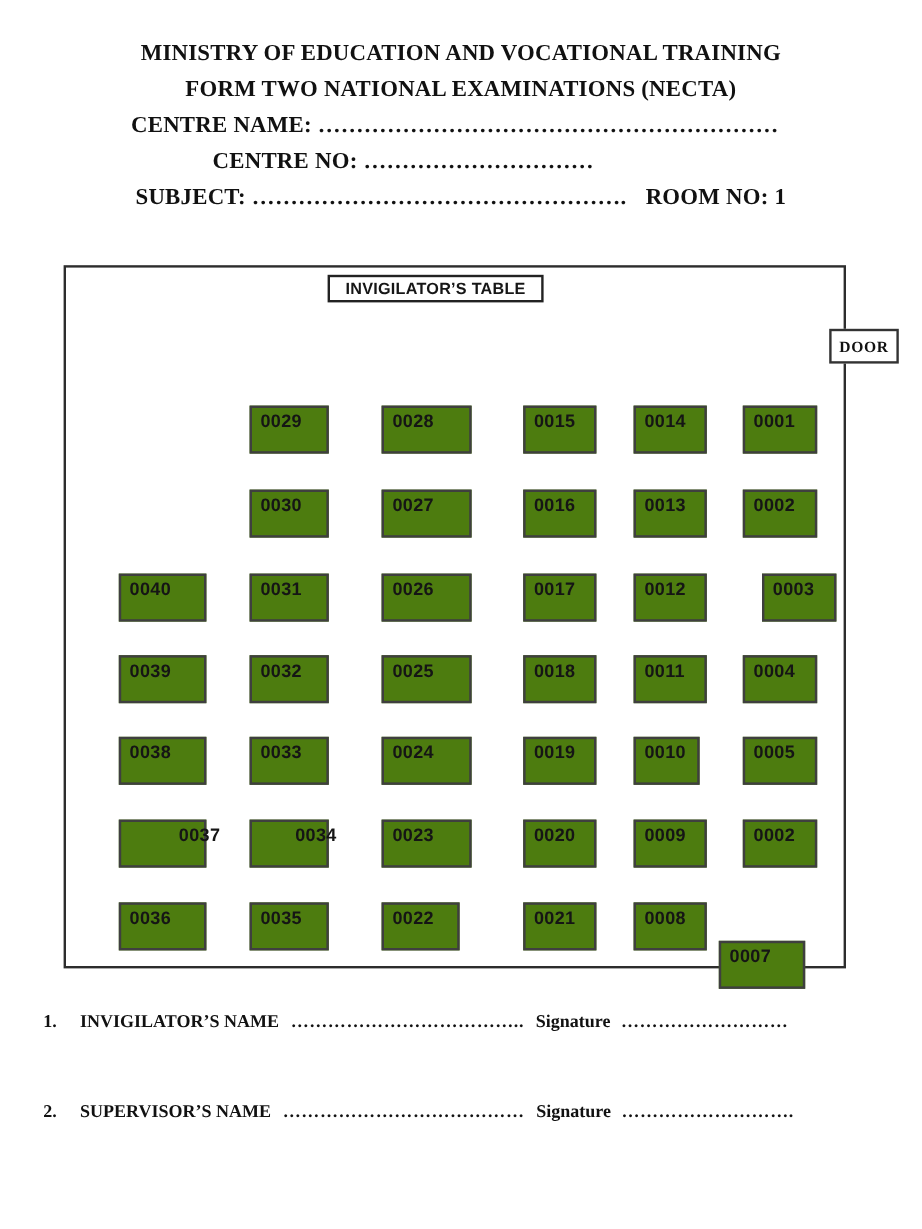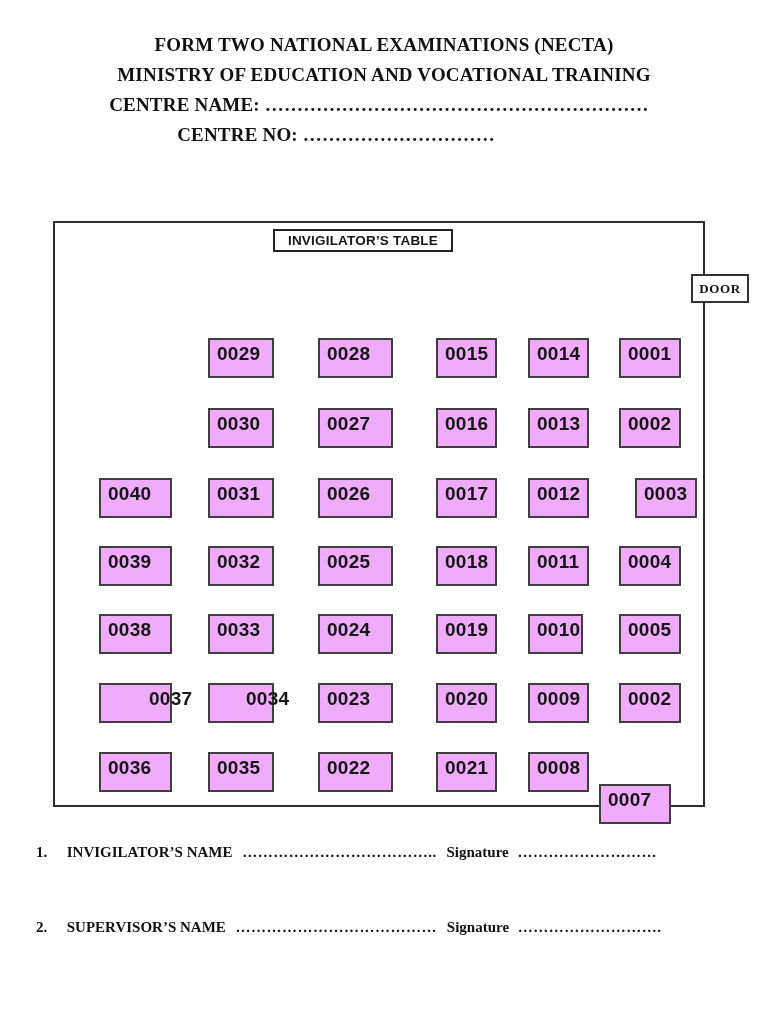--- a/index.html
+++ b/index.html
@@ -30,45 +30,46 @@
     letter-spacing:0.2px;color:#161616;
   }
   .door-box{
     position:absolute;left:691px;top:274px;width:58px;height:29px;
     border:2px solid #333;box-sizing:border-box;background:#fff;z-index:3;
     display:flex;align-items:center;justify-content:center;
     font-family:"Liberation Serif",serif;font-weight:bold;font-size:13px;
     letter-spacing:0.6px;color:#111;
   }
   .seat{
-    position:absolute;height:40px;border:2px solid #3f3f3f;background:#f0abfc;
+    position:absolute;height:40px;border:2px solid #3f3f3f;background:#4d7c0f;
     box-sizing:border-box;
-    font-family:"Liberation Sans",sans-serif;font-weight:bold;font-size:19px;
+    font-family:"Liberation Sans",sans-serif;font-weight:bold;font-size:15px;
     color:#151515;padding:3px 0 0 7px;letter-spacing:0.3px;
   }
   
   .footer-line{
     position:absolute;left:36px;white-space:nowrap;
     font-weight:bold;font-size:15px;color:#111;
   }
   .f-num{display:inline-block;width:27px;}
   .f-label{margin-right:6px;}
   .f-dots{margin-right:6px;letter-spacing:0.5px;}
   .f-sig{margin-right:5px;}
 </style>
 </head>
 <body>
 
 <div class="page">
 
   <div class="header">
+    <div class="hline">MINISTRY OF EDUCATION AND VOCATIONAL TRAINING</div>
     <div class="hline">FORM TWO NATIONAL EXAMINATIONS (NECTA)</div>
-    <div class="hline">MINISTRY OF EDUCATION AND VOCATIONAL TRAINING</div>
     <div class="hline centre-name">CENTRE NAME: ……………………………………………………</div>
     <div class="hline centre-no">CENTRE NO: …………………………</div>
+    <div class="hline"><span>SUBJECT: ………………………………………….</span><span class="subject-gap"></span><span>ROOM NO: 1</span></div>
   </div>
 
   <div class="room">
     <div class="invig-box">
       <span>INVIGILATOR’S TABLE</span>
     </div>
     <div id="seat-grid">
         <div class="seat" style="left: 153px; top: 115px; width: 66px;"><span>0029</span></div>
         <div class="seat" style="left: 263px; top: 115px; width: 75px;"><span>0028</span></div>
         <div class="seat" style="left: 381px; top: 115px; width: 61px;"><span>0015</span></div>
@@ -98,21 +99,21 @@
         <div class="seat" style="left: 473px; top: 391px; width: 55px;"><span>0010</span></div>
         <div class="seat" style="left: 564px; top: 391px; width: 62px;"><span>0005</span></div>
         <div class="seat" style="left: 44px; top: 460px; width: 73px; padding-left: 48px;"><span>0037</span></div>
         <div class="seat" style="left: 153px; top: 460px; width: 66px; padding-left: 36px;"><span>0034</span></div>
         <div class="seat" style="left: 263px; top: 460px; width: 75px;"><span>0023</span></div>
         <div class="seat" style="left: 381px; top: 460px; width: 61px;"><span>0020</span></div>
         <div class="seat" style="left: 473px; top: 460px; width: 61px;"><span>0009</span></div>
         <div class="seat" style="left: 564px; top: 460px; width: 62px;"><span>0002</span></div>
         <div class="seat" style="left: 44px; top: 529px; width: 73px;"><span>0036</span></div>
         <div class="seat" style="left: 153px; top: 529px; width: 66px;"><span>0035</span></div>
-        <div class="seat" style="left: 263px; top: 529px; width: 75px;"><span>0022</span></div>
+        <div class="seat" style="left: 263px; top: 529px; width: 65px;"><span>0022</span></div>
         <div class="seat" style="left: 381px; top: 529px; width: 61px;"><span>0021</span></div>
         <div class="seat" style="left: 473px; top: 529px; width: 61px;"><span>0008</span></div>
         <div class="seat" style="left: 544px; top: 529px; width: 72px; margin-top: 32px;"><span>0007</span></div>
       </div>
   </div>
 
   <div class="door-box">
     <span>DOOR</span>
   </div>
 

